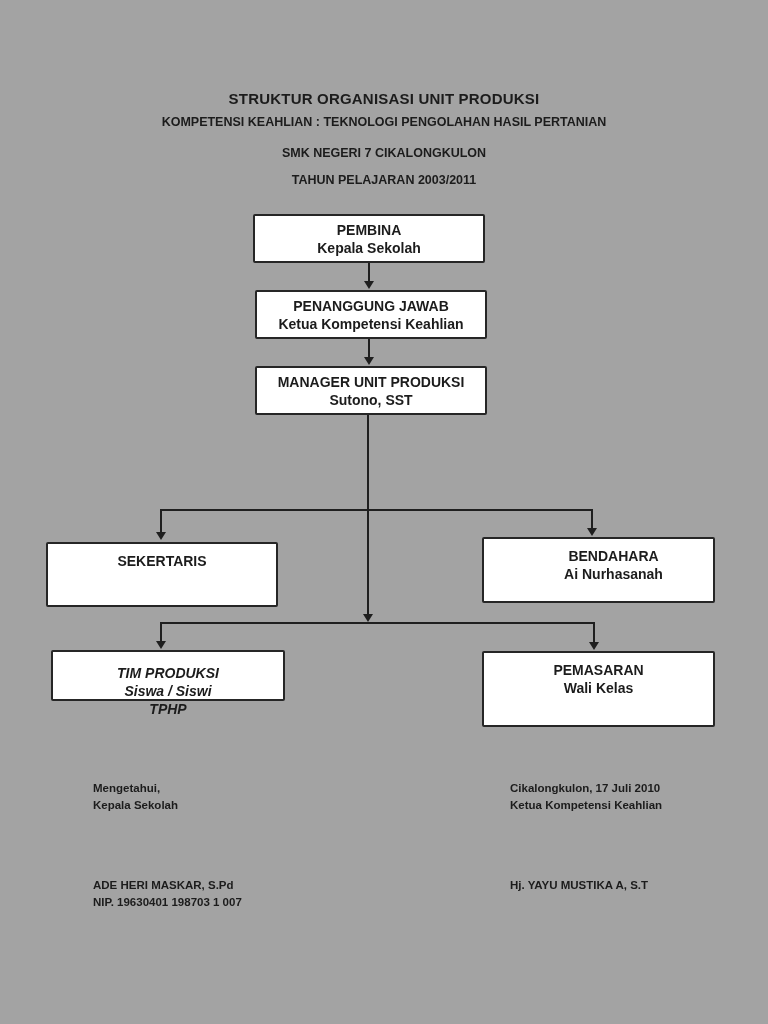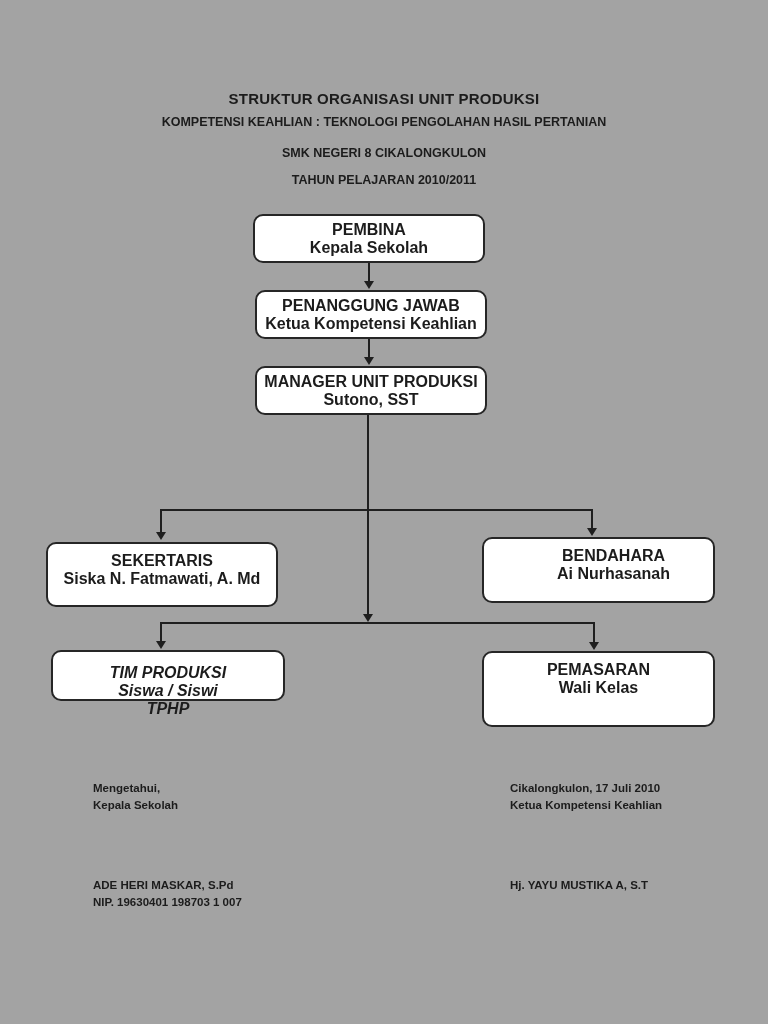--- a/index.html
+++ b/index.html
@@ -18,24 +18,24 @@
   .center-text { position: absolute; left: 0; width: 768px; text-align: center; white-space: nowrap; }
   .doc-title   { top: 90px;  font-size: 15px;   font-weight: bold; letter-spacing: 0.2px; }
   .doc-sub1    { top: 115px; font-size: 12.5px; font-weight: bold; }
   .doc-sub2    { top: 146px; font-size: 12.5px; font-weight: bold; }
   .doc-sub3    { top: 173px; font-size: 12.5px; font-weight: bold; }
 
   .node {
     position: absolute;
     background: #ffffff;
     border: 2px solid #262626;
-    border-radius: 10px;
+    border-radius: 2px;
     text-align: center;
     font-weight: bold;
-    font-size: 16px;
+    font-size: 14px;
     line-height: 18px;
   }
   .node .bline { display: block; white-space: nowrap; }
 
   .vline { position: absolute; width: 2px;  background: #1f1f1f; }
   .hline { position: absolute; height: 2px; background: #1f1f1f; }
   .arrow-down {
     position: absolute;
     width: 0; height: 0;
     border-left: 5px solid transparent;
@@ -45,22 +45,22 @@
 
   .sig-block { position: absolute; font-size: 11.5px; font-weight: bold; line-height: 16.5px; white-space: nowrap; }
 </style>
 </head>
 <body>
 
 <div class="page">
 
   <div class="center-text doc-title">STRUKTUR ORGANISASI UNIT PRODUKSI</div>
   <div class="center-text doc-sub1">KOMPETENSI KEAHLIAN : TEKNOLOGI PENGOLAHAN HASIL PERTANIAN</div>
-  <div class="center-text doc-sub2">SMK NEGERI 8 CIKALONGKULON</div>
-  <div class="center-text doc-sub3">TAHUN PELAJARAN 2010/2011</div>
+  <div class="center-text doc-sub2">SMK NEGERI 7 CIKALONGKULON</div>
+  <div class="center-text doc-sub3">TAHUN PELAJARAN 2003/2011</div>
 
   <div class="node" style="left:253px; top:214px; width:232px; height:49px; padding-top:5px;">
     <span class="bline">PEMBINA</span>
     <span class="bline">Kepala Sekolah</span>
   </div>
 
   <div class="vline" style="left:368px; top:263px; height:19px;"></div>
   <div class="arrow-down" style="left:364px; top:281px;"></div>
 
   <div class="node" style="left:255px; top:290px; width:232px; height:49px; padding-top:5px;">
@@ -80,21 +80,20 @@
   <div class="arrow-down" style="left:363px; top:614px;"></div>
 
   <div class="hline" style="left:161px; top:509px; width:432px;"></div>
   <div class="vline" style="left:160px; top:509px; height:24px;"></div>
   <div class="arrow-down" style="left:156px; top:532px;"></div>
   <div class="vline" style="left:591px; top:509px; height:20px;"></div>
   <div class="arrow-down" style="left:587px; top:528px;"></div>
 
   <div class="node" style="left:46px; top:542px; width:232px; height:65px; padding-top:8px;">
     <span class="bline">SEKERTARIS</span>
-    <span class="bline">Siska N. Fatmawati, A. Md</span>
   </div>
 
   <div class="node" style="left:482px; top:537px; width:233px; height:66px; padding-top:8px;padding-left:30px;">
     <span class="bline">BENDAHARA</span>
     <span class="bline">Ai Nurhasanah</span>
   </div>
 
   <div class="hline" style="left:161px; top:622px; width:434px;"></div>
   <div class="vline" style="left:160px; top:622px; height:21px;"></div>
   <div class="arrow-down" style="left:156px; top:641px;"></div>

